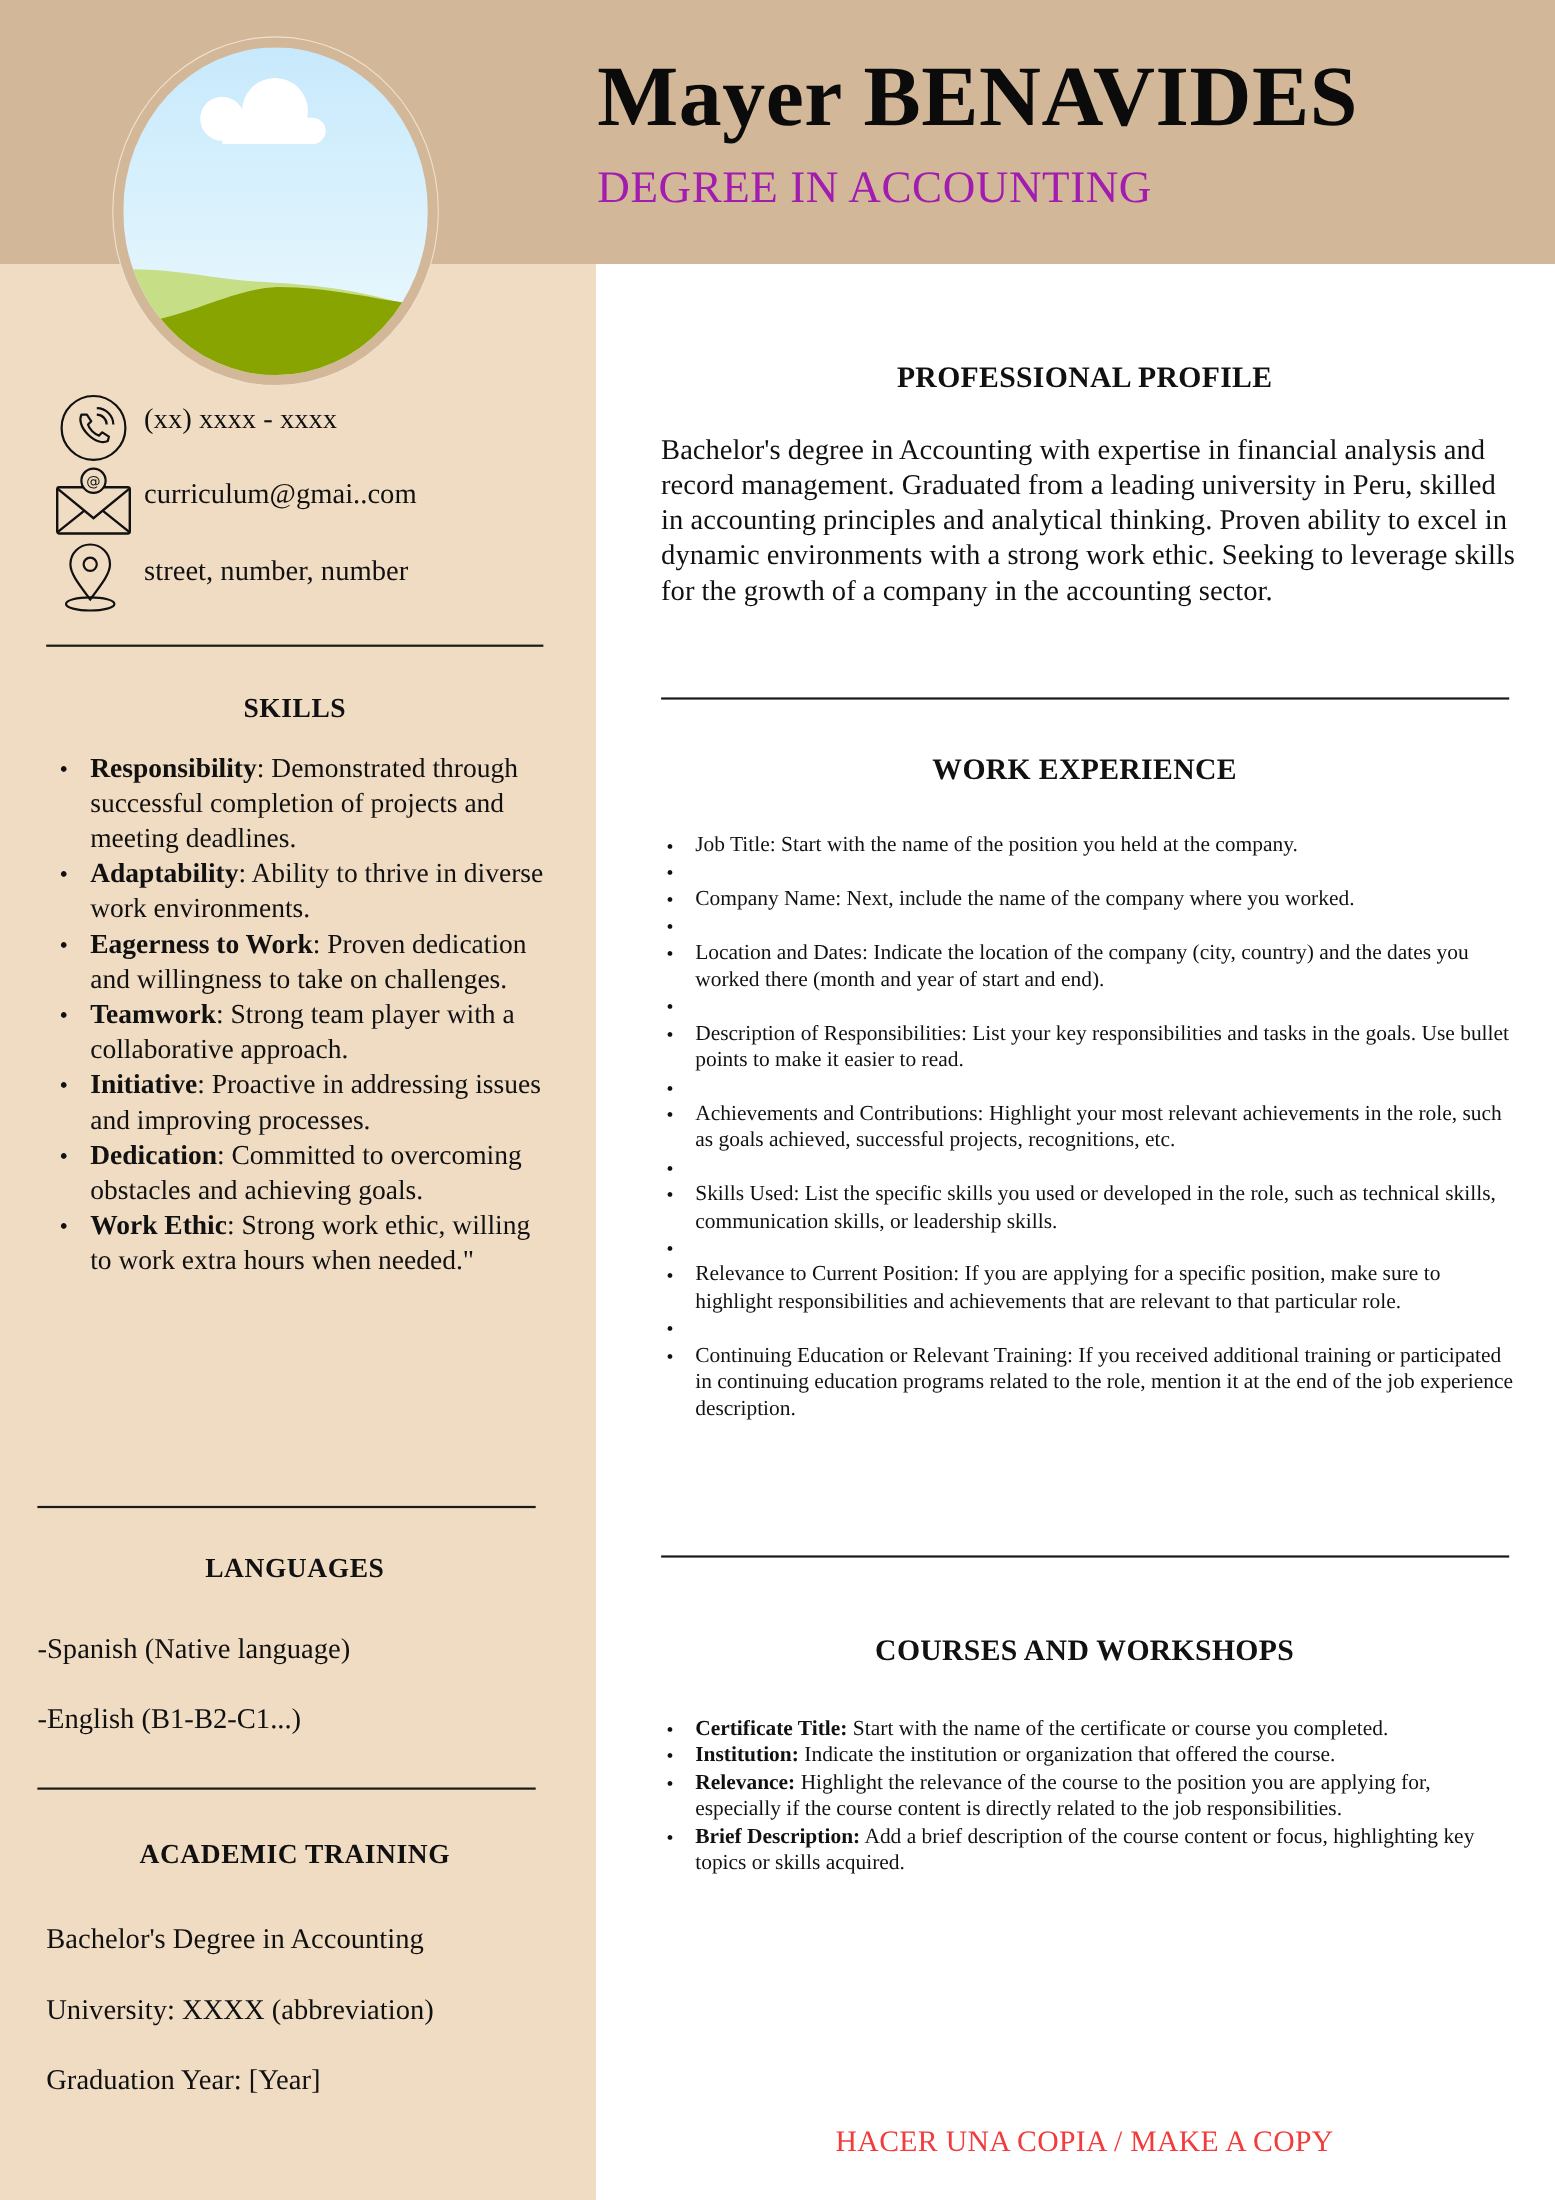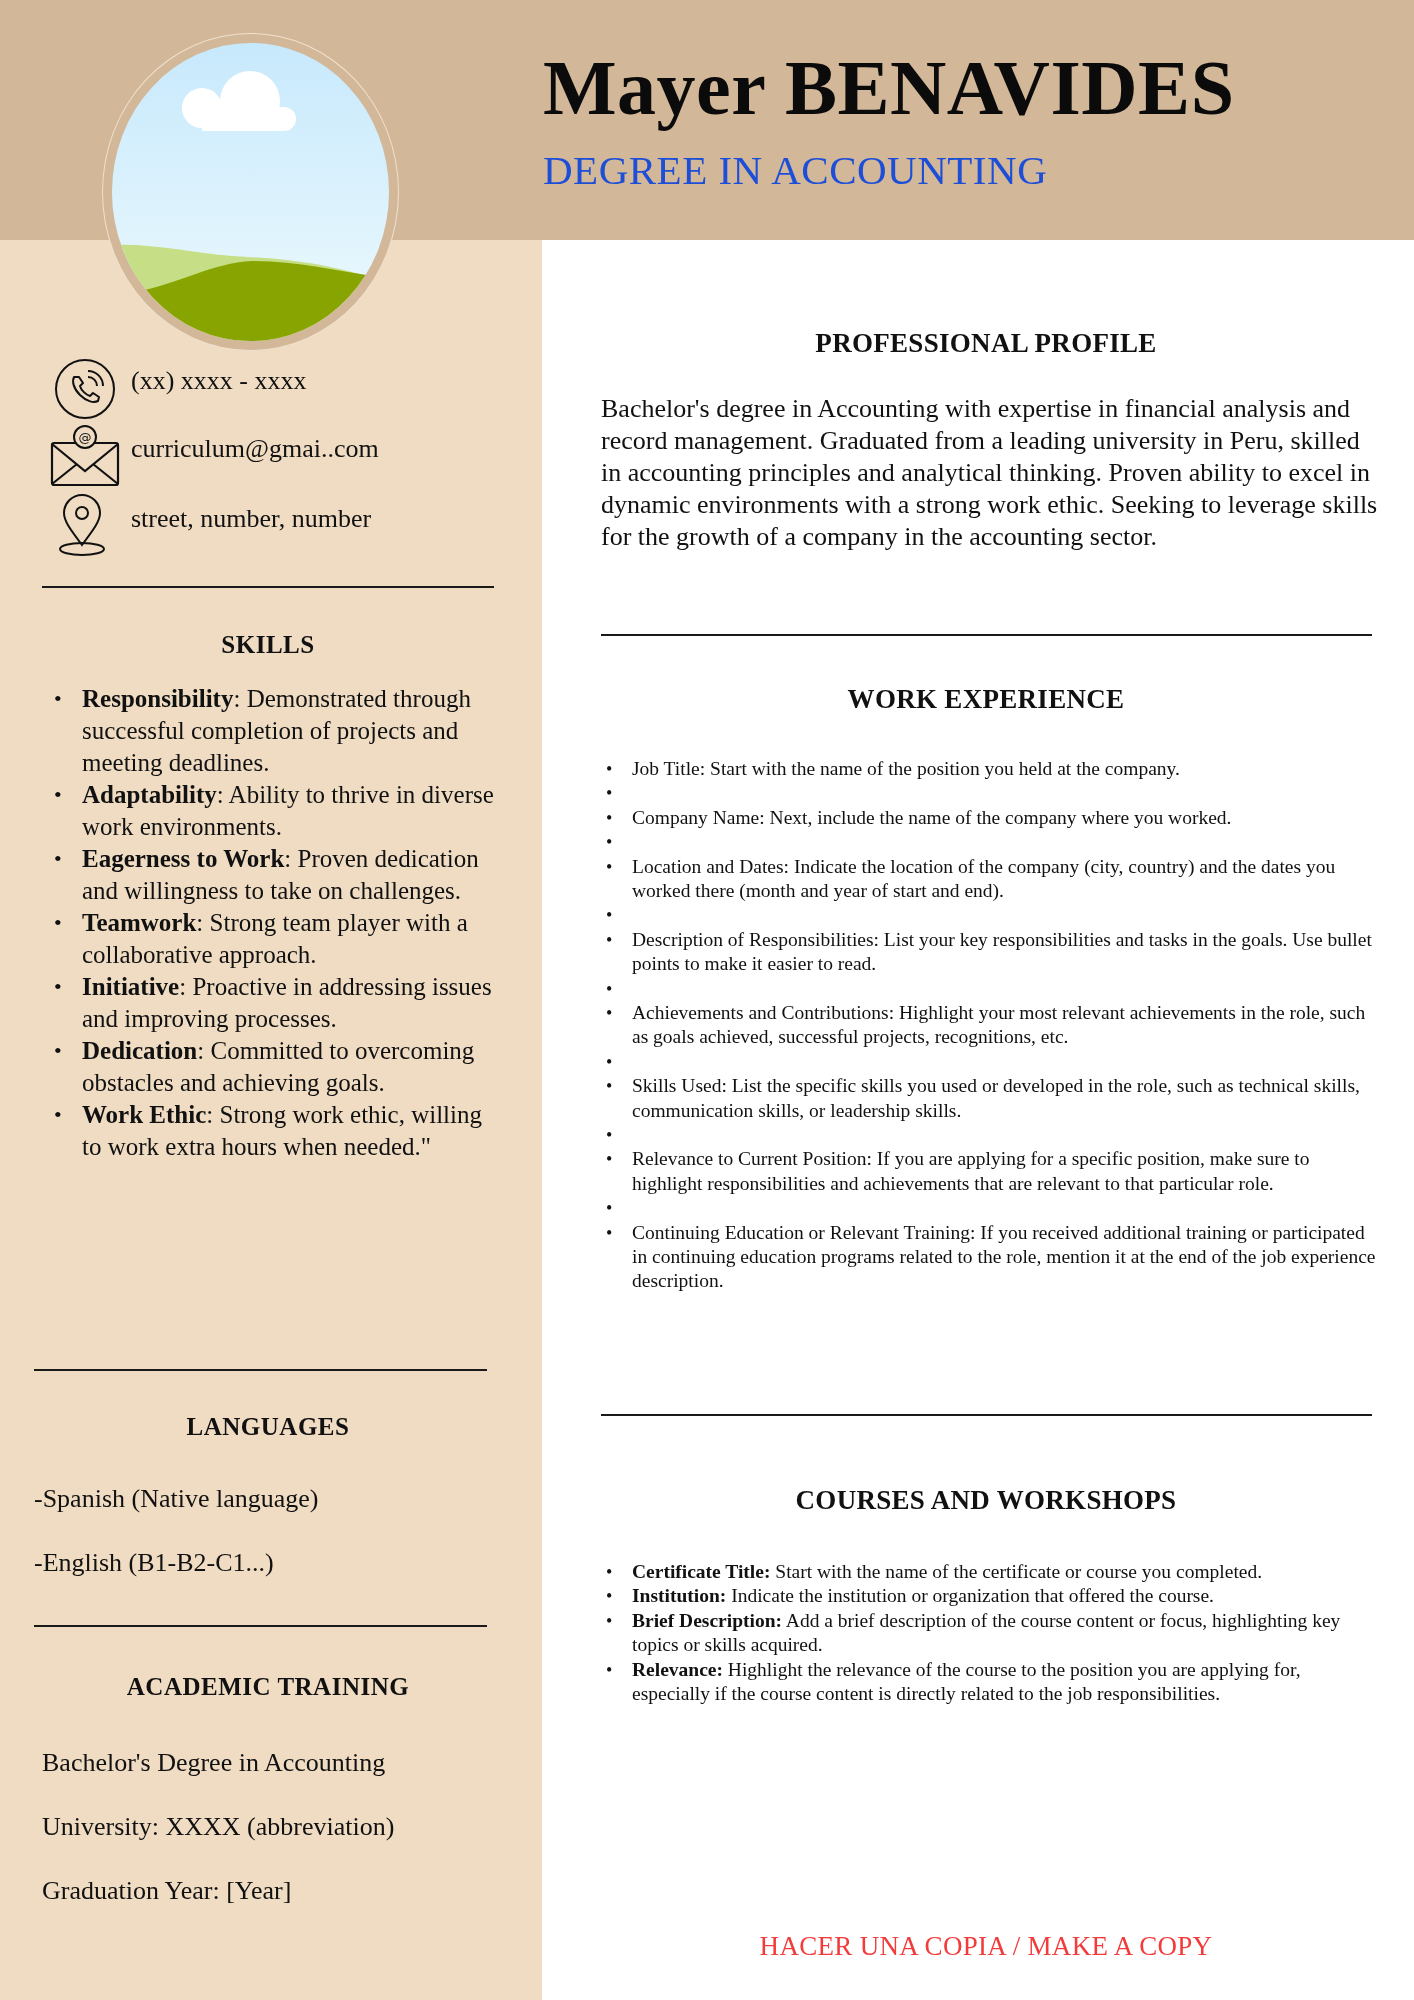--- a/index.html
+++ b/index.html
@@ -4,21 +4,21 @@
 <style>
   * { box-sizing: border-box; margin: 0; padding: 0; }
   html, body { width: 1414px; height: 2000px; overflow: hidden; background: #ffffff; }
   body { position: relative; font-family: "Liberation Serif", "DejaVu Serif", serif; color: #111; }
 
   .header-band { position: absolute; left: 0; top: 0; width: 1414px; height: 240px; background: #d3b799; }
   .sidebar { position: absolute; left: 0; top: 240px; width: 542px; height: 1760px; background: #f0dcc3; }
   .main { position: absolute; left: 542px; top: 240px; width: 872px; height: 1760px; background: #ffffff; }
 
   .name { position: absolute; left: 543px; top: 40px; font-size: 78px; line-height: 96px; white-space: nowrap; color: #0b0b0b; letter-spacing: 0.5px; }
-  .degree { position: absolute; left: 543px; top: 146px; font-size: 41px; line-height: 48px; white-space: nowrap; color: #1d4ed8; letter-spacing: 0.5px; }
+  .degree { position: absolute; left: 543px; top: 146px; font-size: 41px; line-height: 48px; white-space: nowrap; color: #a21caf; letter-spacing: 0.5px; }
 
   .photo-ring { position: absolute; left: 102px; top: 33px; width: 297px; height: 318px; border-radius: 50%; background: #d3b799; border: 1px solid #efe1cd; }
   .photo { position: absolute; left: 9px; top: 9px; width: 277px; height: 298px; border-radius: 50%; overflow: hidden; }
   .photo svg { width: 100%; height: 100%; display: block; }
 
   .contact { position: absolute; left: 50px; width: 460px; height: 60px; }
   .contact .ic { position: absolute; left: 0; top: 0; width: 70px; height: 64px; }
   .contact .ic svg { width: 100%; height: 100%; }
   .contact .txt { position: absolute; left: 81px; top: 10px; font-size: 26px; line-height: 32px; white-space: nowrap; }
 
@@ -164,17 +164,17 @@
   <li></li>
   <li>Continuing Education or Relevant Training: If you received additional training or participated in continuing education programs related to the role, mention it at the end of the job experience description.</li>
 </ul>
 
 <div class="rule" style="left:601px; top:1414px; width:771px;"></div>
 
 <h2 class="main-h" style="top:1484px;">COURSES AND WORKSHOPS</h2>
 <ul class="courses">
   <li><b>Certificate Title:</b><span> Start with the name of the certificate or course you completed.</span></li>
   <li><b>Institution:</b><span> Indicate the institution or organization that offered the course.</span></li>
+  <li><b>Relevance:</b><span> Highlight the relevance of the course to the position you are applying for, especially if the course content is directly related to the job responsibilities.</span></li>
   <li><b>Brief Description:</b><span> Add a brief description of the course content or focus, highlighting key topics or skills acquired.</span></li>
-  <li><b>Relevance:</b><span> Highlight the relevance of the course to the position you are applying for, especially if the course content is directly related to the job responsibilities.</span></li>
 </ul>
 
 <a class="copy-link">HACER UNA COPIA / MAKE A COPY</a>
 
 </body></html>

